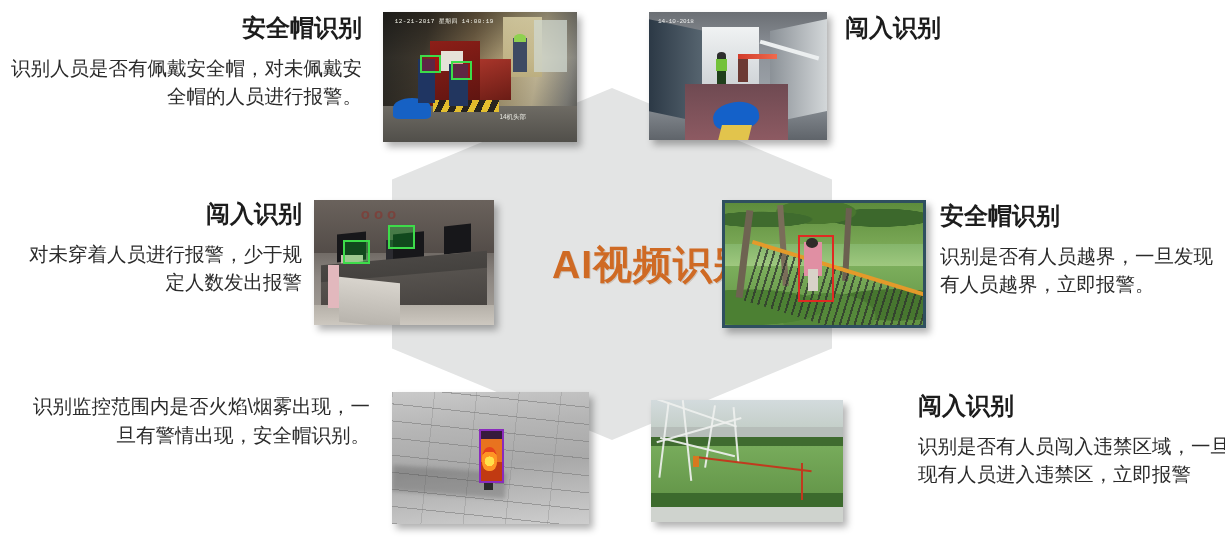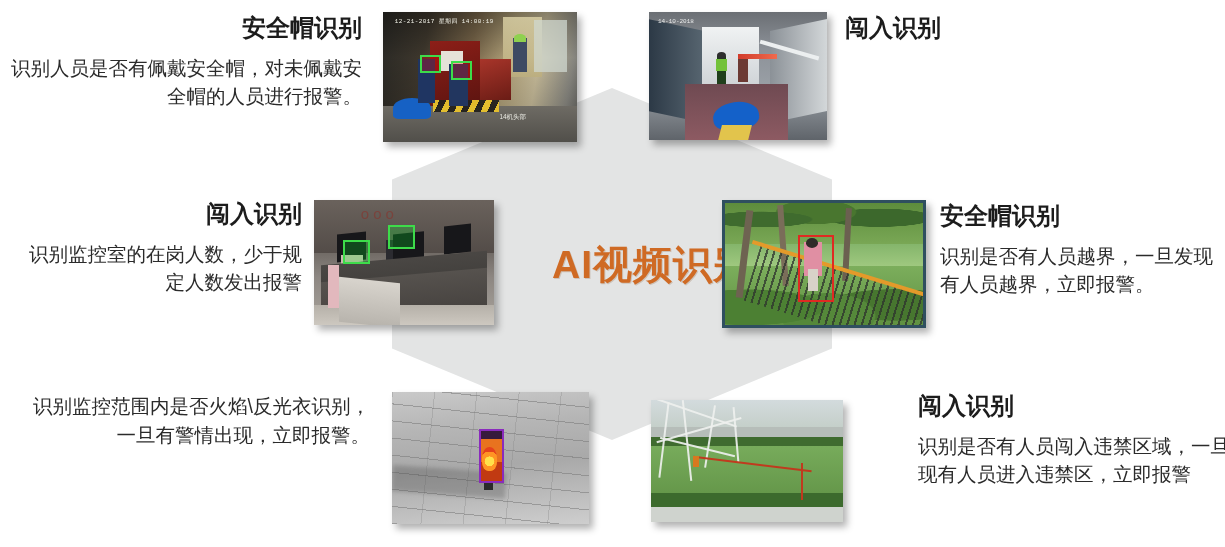--- a/index.html
+++ b/index.html
@@ -133,21 +133,21 @@
   .p2-bar  { position:absolute; left:50%; top:33%; width:22%; height:4%; background:linear-gradient(90deg,#d13b2a,#f06a4d); }
   .p2-post { position:absolute; left:62%; top:28%; width:34%; height:3%; background:#eceff0; transform:rotate(16deg); }
   .p2-ts   { position:absolute; left:5%; top:5%; font-size:6px; color:#e8eaea; font-family:"Liberation Mono", monospace;}
 
   
   #p3 { left: 314px; top: 200px; width: 180px; height: 125px; }
   #p3 .inner {
     background: linear-gradient(180deg,#55504c 0%, #6b6560 38%, #8d8782 62%, #a8a39c 100%);
   }
   .p3-wall { position:absolute; left:0; top:0; width:100%; height:42%; background:linear-gradient(180deg,#6a625c,#534c48); }
-  .p3-logo { position:absolute; left:26%; top:4%; font-size:15px; font-weight:normal; color:#8c2f28; opacity:.55; letter-spacing:4px;}
+  .p3-logo { position:absolute; left:26%; top:4%; font-size:15px; font-weight:bold; color:#8c2f28; opacity:.55; letter-spacing:4px;}
   .p3-desk { position:absolute; left:4%; top:46%; width:92%; height:38%; background:linear-gradient(180deg,#4a4744,#3a3835); transform:skewY(-5deg); }
   .p3-desk2{ position:absolute; left:4%; top:60%; width:92%; height:30%; background:linear-gradient(180deg,#56524e,#474340); transform:skewY(-5deg); }
   .p3-floor{ position:absolute; left:0; top:84%; width:100%; height:16%; background:linear-gradient(180deg,#b5b0a8,#cdc8c0); }
   .p3-mon1 { position:absolute; left:13%; top:26%; width:16%; height:22%; background:#17171a; transform:skewY(-6deg); }
   .p3-mon2 { position:absolute; left:44%; top:26%; width:17%; height:22%; background:#17171a; transform:skewY(-6deg); }
   .p3-mon3 { position:absolute; left:72%; top:20%; width:15%; height:22%; background:#17171a; transform:skewY(-6deg); }
   .p3-pers1{ position:absolute; left:15%; top:44%; width:12%; height:34%; background:#c9b9ad; }
   .p3-pers2{ position:absolute; left:40%; top:32%; width:12%; height:34%; background:#2b2b30; }
   .p3-panel{ position:absolute; left:14%; top:64%; width:34%; height:36%; background:linear-gradient(180deg,#d8d4cd,#b8b4ad); transform:skewY(6deg);}
   .p3-box  { position:absolute; border:2px solid #3ddc4a; background:rgba(0,255,40,0.22); }
@@ -339,30 +339,30 @@
     <div class="b-title">安全帽识别</div>
     <div class="b-desc">识别人员是否有佩戴安全帽，对未佩戴安全帽的人员进行报警。</div>
   </div>
 
   <div class="block align-left" id="blk-vest">
     <div class="b-title">闯入识别</div>
   </div>
 
   <div class="block align-right" id="blk-duty">
     <div class="b-title">闯入识别</div>
-    <div class="b-desc">识别监控室的在岗人数，少于规定人数发出报警</div>
+    <div class="b-desc">对未穿着人员进行报警，少于规定人数发出报警</div>
   </div>
 
   <div class="block align-left" id="blk-cross">
     <div class="b-title">安全帽识别</div>
     <div class="b-desc">识别是否有人员越界，一旦发现有人员越界，立即报警。</div>
   </div>
 
   <div class="block align-right" id="blk-fire">
-    <div class="b-desc">识别监控范围内是否火焰\反光衣识别，一旦有警情出现，立即报警。</div>
+    <div class="b-desc">识别监控范围内是否火焰\烟雾出现，一旦有警情出现，安全帽识别。</div>
   </div>
 
   <div class="block align-left" id="blk-intrude">
     <div class="b-title">闯入识别</div>
     <div class="b-desc">识别是否有人员闯入违禁区域，一旦发现有人员进入违禁区，立即报警</div>
   </div>
 
 </div>
 
 </body></html>

